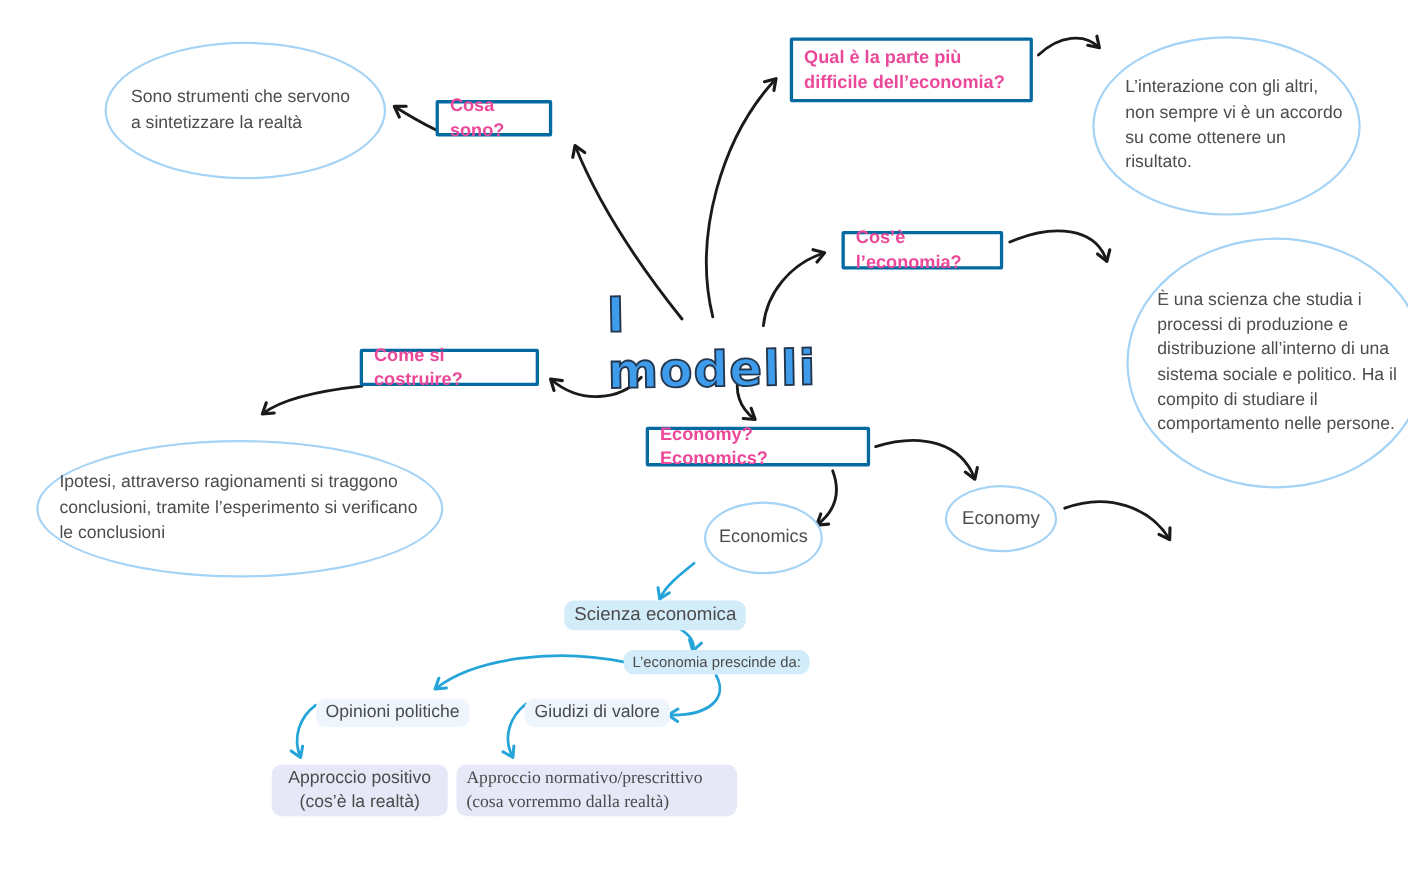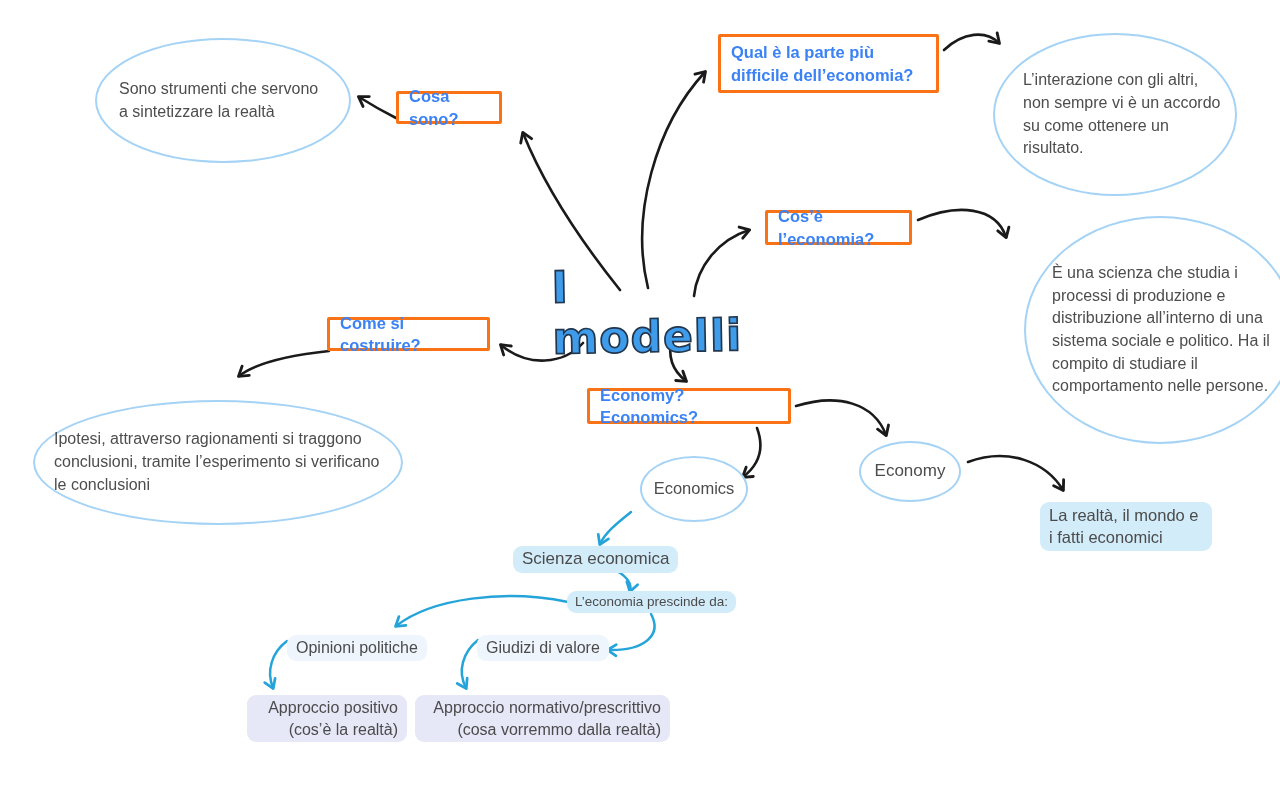--- a/index.html
+++ b/index.html
@@ -12,22 +12,22 @@
   
   .title{
     left:552px;top:280px;width:190px;height:62px;
     display:flex;align-items:center;justify-content:center;
     font-family:"DejaVu Sans", sans-serif;font-weight:800;font-size:44px;letter-spacing:1px;
     color:#3f9ceb;-webkit-text-stroke:1.7px #22364e;text-stroke:1.7px #22364e;
     transform:rotate(-1deg);
   }
   
   .qbox{
-    border:3px solid #f97316;background:#ffffff;border-radius:2px;
-    color:#3b82f6;font-weight:bold;font-size:16.5px;line-height:1.35;
+    border:3px solid #0369a1;background:#ffffff;border-radius:2px;
+    color:#ec4899;font-weight:bold;font-size:16.5px;line-height:1.35;
     display:flex;align-items:center;padding:4px 10px;
   }
   .qb-cosa{left:396px;top:91px;width:106px;height:33px;justify-content:center;}
   .qb-difficile{left:718px;top:34px;width:221px;height:59px;text-align:left;}
   .qb-economia{left:765px;top:210px;width:147px;height:35px;justify-content:flex-end;}
   .qb-costruire{left:327px;top:317px;width:163px;height:34px;justify-content:center;}
   .qb-ee{left:587px;top:388px;width:204px;height:36px;justify-content:center;}
   
   .ell{
     border:2.5px solid #a5d3f5;border-radius:50%;background:#ffffff;
@@ -42,22 +42,22 @@
   
   .hl{border-radius:9px;padding:2px 9px;font-size:16px;line-height:1.35;color:#4b4b4b;white-space:nowrap;}
   .hl-blue{background:#d3ecfa;}
   .hl-faint{background:#eef5fd;text-align:center;}
   .hl-lav{background:#e6e7f7;}
   .lb-realta{left:1040px;top:502px;width:172px;white-space:normal;font-size:16.5px;}
   .lb-scienza{left:513px;top:546px;font-size:17px;}
   .lb-prescinde{left:567px;top:591px;font-size:13.5px;padding:2px 8px;}
   .lb-opinioni{left:287px;top:635px;}
   .lb-giudizi{left:477px;top:635px;}
-  .lb-appos{left:247px;top:695px;width:160px;text-align:right;white-space:normal;}
-  .lb-apnorm{left:415px;top:695px;width:255px;text-align:right;white-space:normal;}
+  .lb-appos{left:247px;top:695px;width:160px;text-align:center;white-space:normal;}
+  .lb-apnorm{left:415px;top:695px;width:255px;text-align:left;white-space:normal;font-family:Liberation Serif, serif;}
   .hl .sub{display:block;}
 </style>
 </head>
 <body>
 
 <div id="canvas">
 
   <svg id="edges" viewBox="0 0 1280 800">
     <defs>
       <marker id="mB" viewBox="0 0 12 12" refX="8.5" refY="6" markerWidth="6" markerHeight="6" orient="auto-start-reverse">
@@ -121,21 +121,20 @@
   <div class="node ell el-ipotesi">
     <span>Ipotesi, attraverso ragionamenti si traggono conclusioni, tramite l’esperimento si verificano le conclusioni</span>
   </div>
   <div class="node ell el-economics">
     <span>Economics</span>
   </div>
   <div class="node ell el-economy">
     <span>Economy</span>
   </div>
 
-  <div class="node hl hl-blue lb-realta">La realtà, il mondo e i fatti economici</div>
   <div class="node hl hl-blue lb-scienza">Scienza economica</div>
   <div class="node hl hl-blue lb-prescinde">L’economia prescinde da:</div>
   <div class="node hl hl-faint lb-opinioni">Opinioni politiche</div>
   <div class="node hl hl-faint lb-giudizi">Giudizi di valore</div>
 
   <div class="node hl hl-lav lb-appos">
     <span>Approccio positivo</span>
     <span class="sub">(cos’è la realtà)</span>
   </div>
   <div class="node hl hl-lav lb-apnorm">

